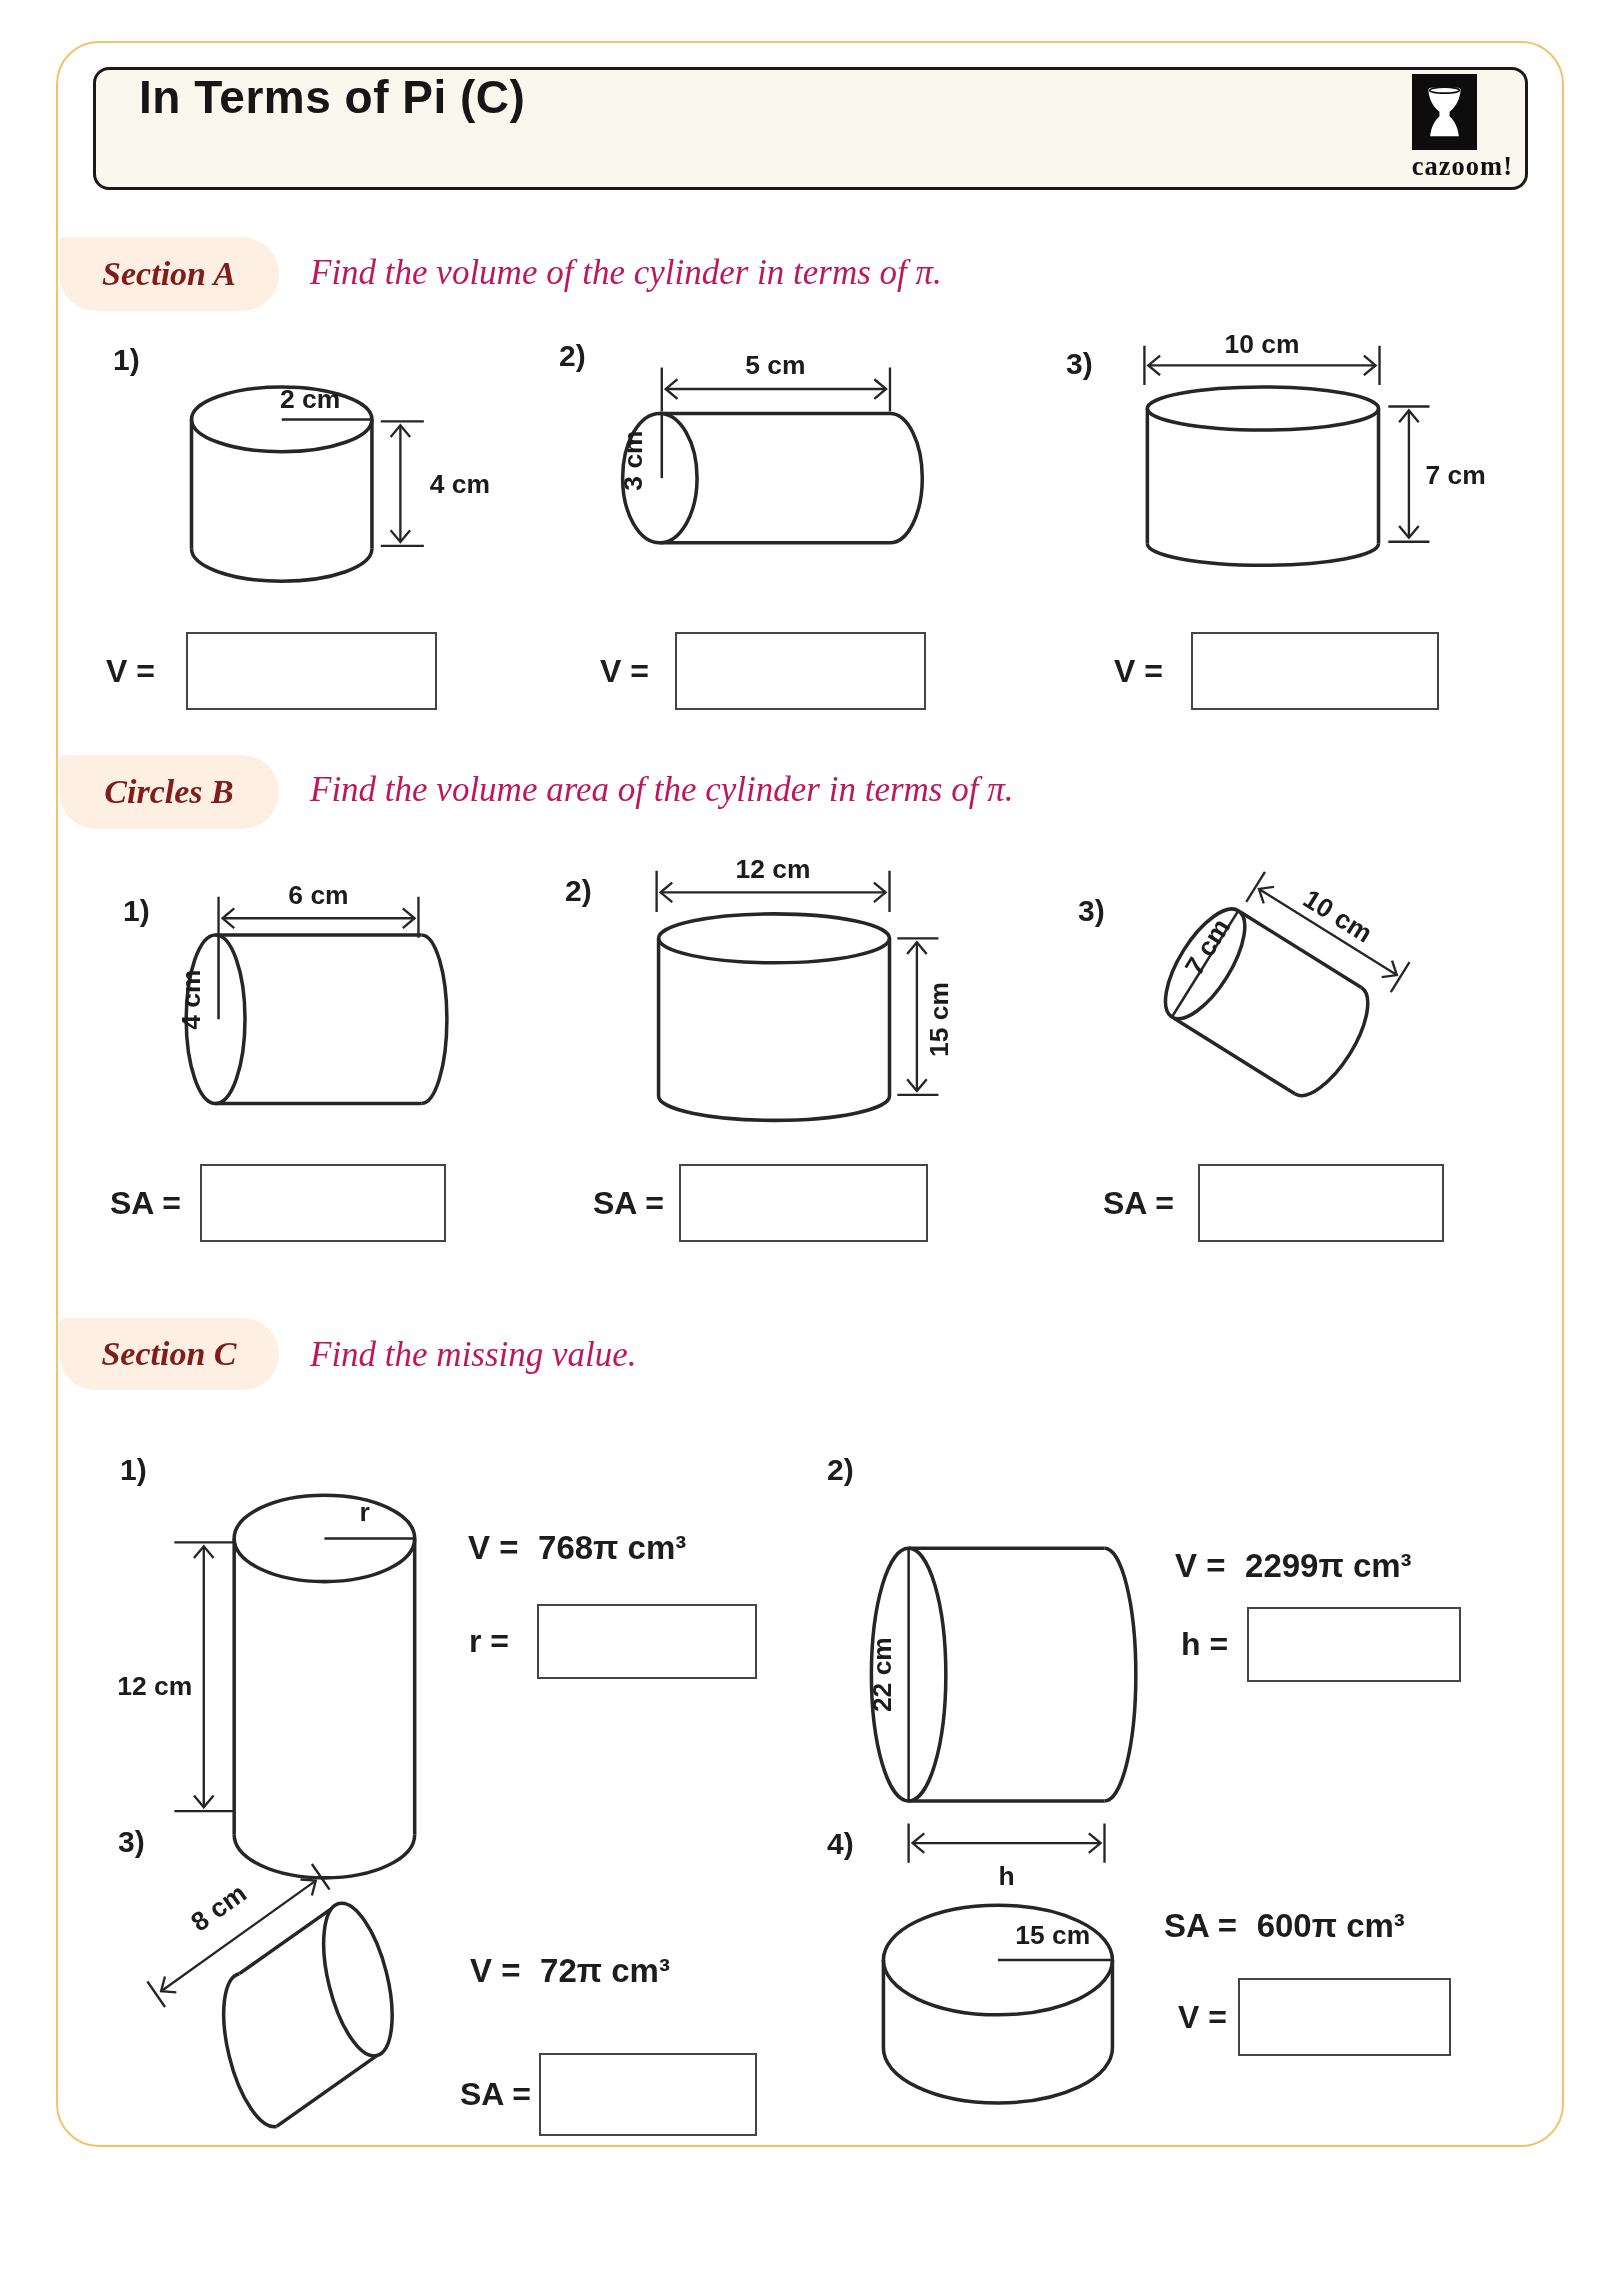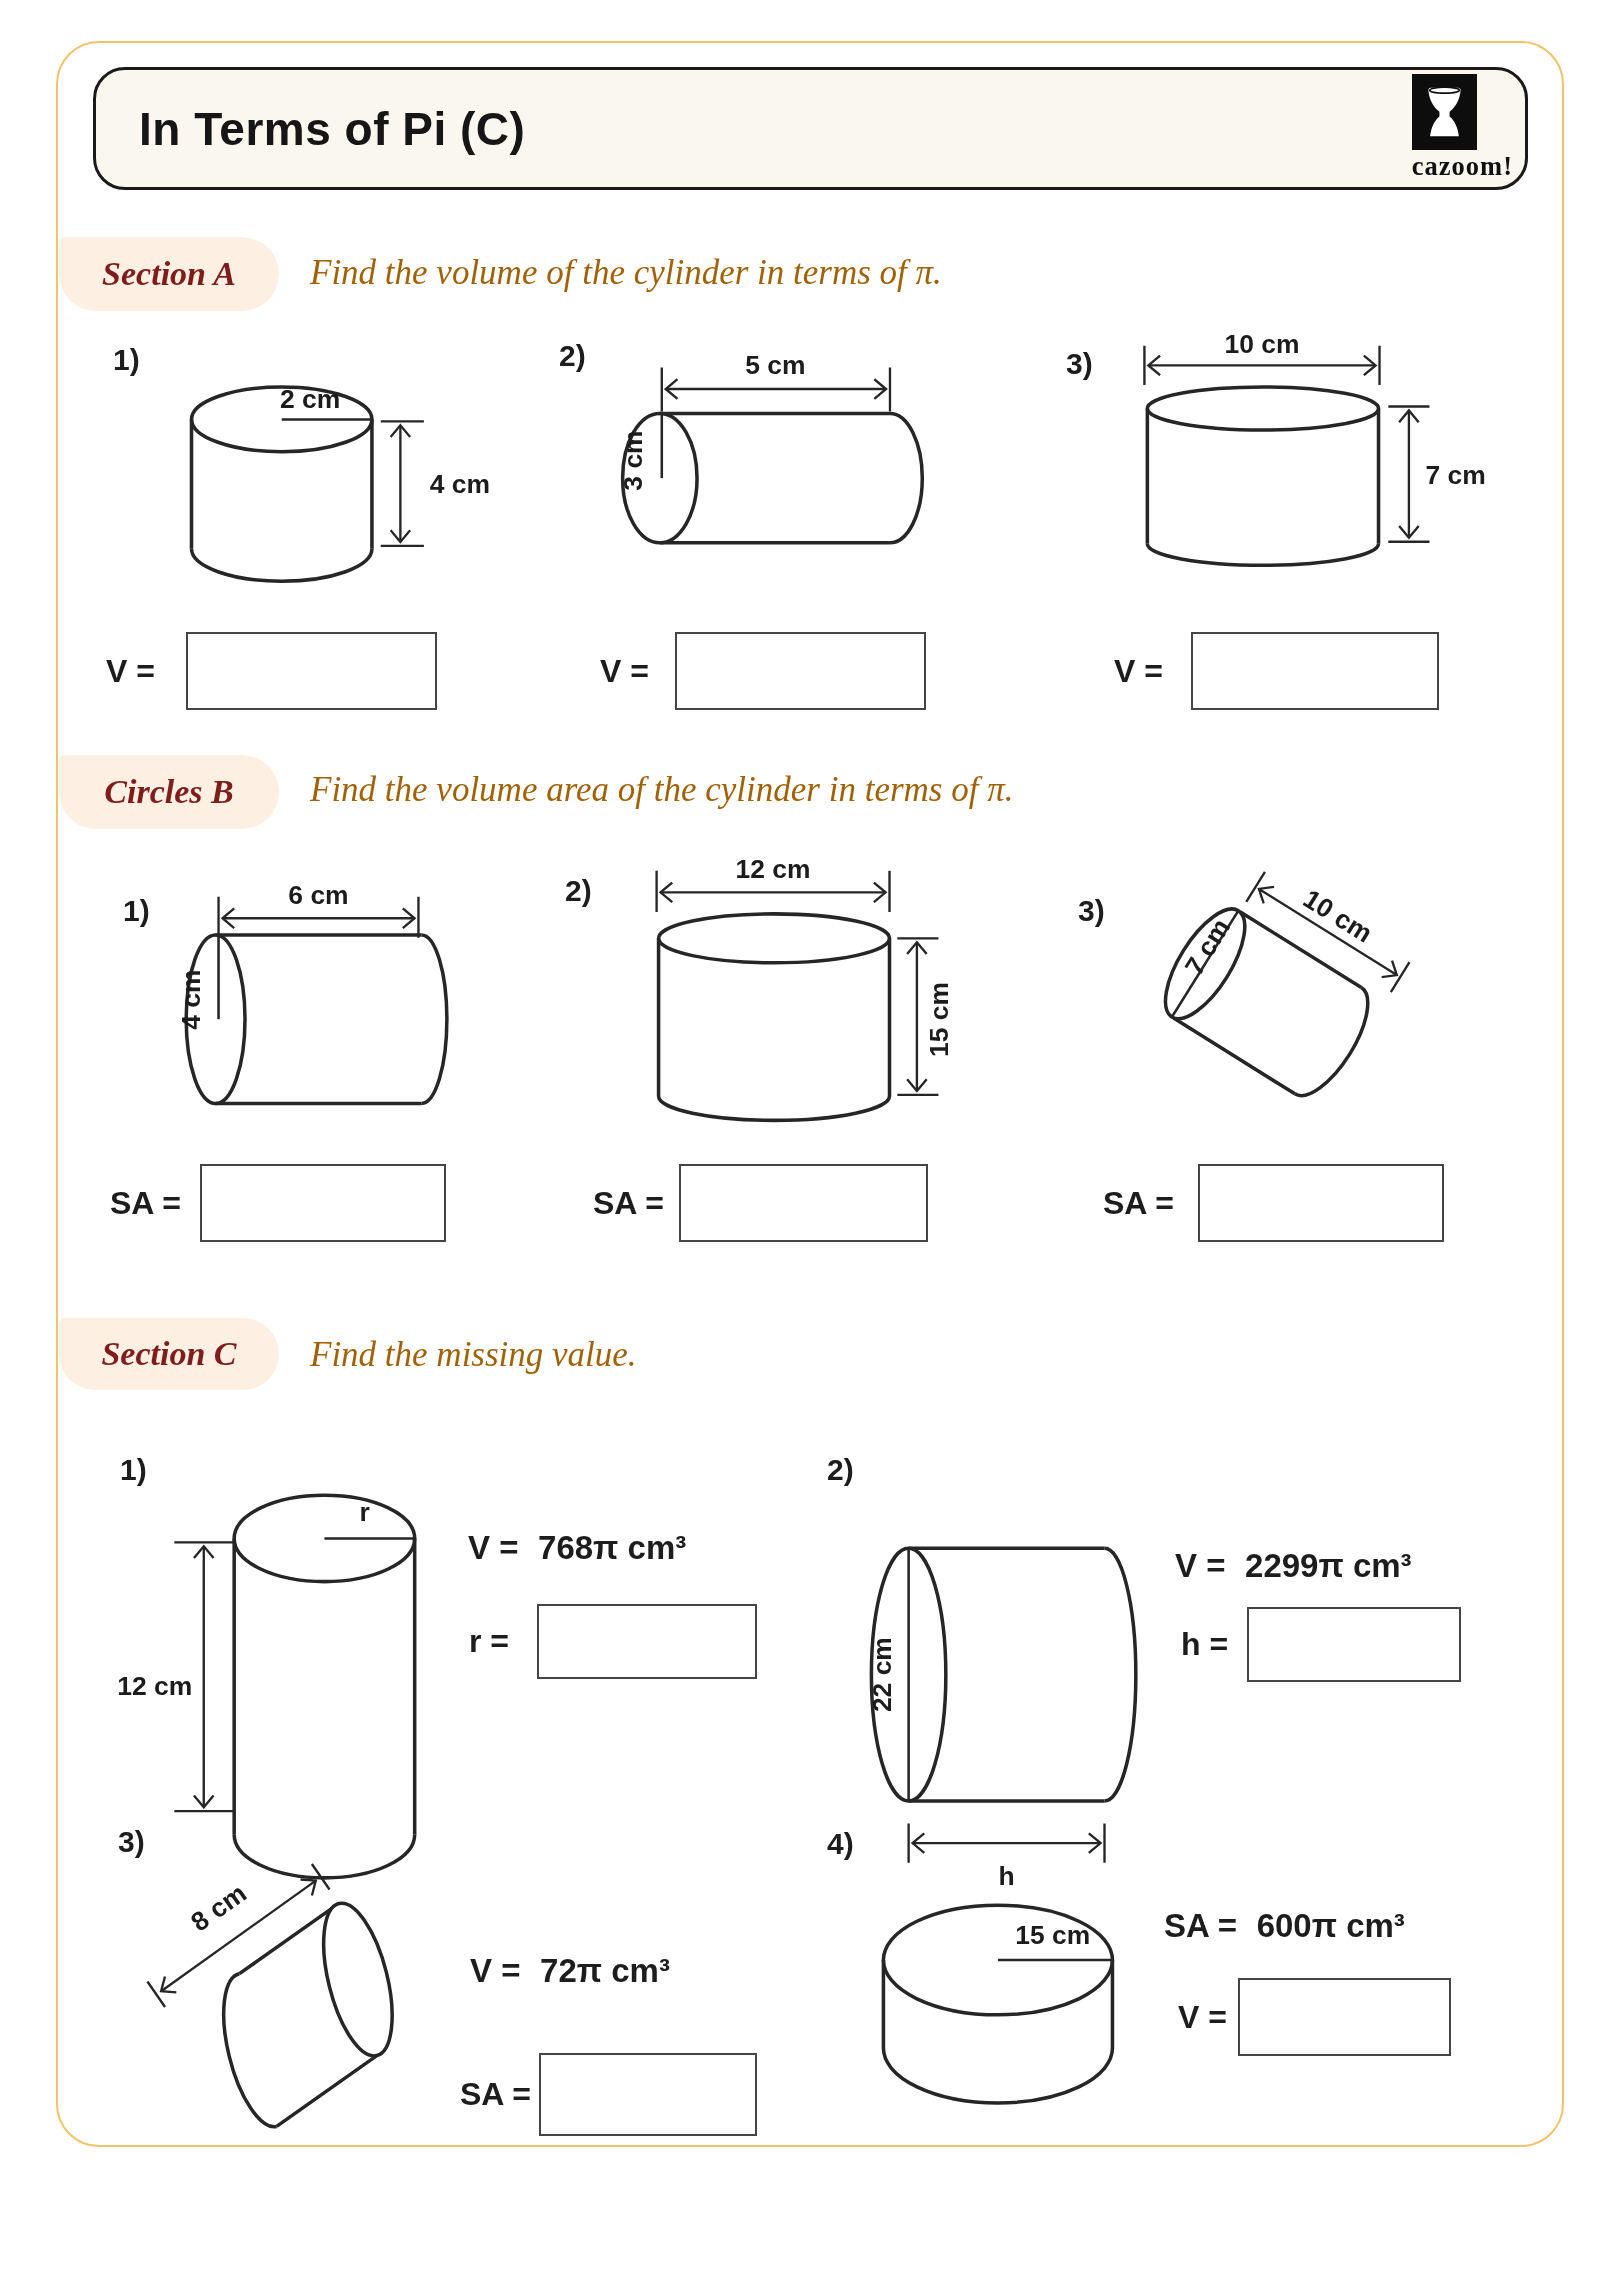--- a/index.html
+++ b/index.html
@@ -1,30 +1,30 @@
 <!DOCTYPE html>
 <html><head>
 <meta charset="utf-8">
 <style>
   html,body{margin:0;padding:0;background:#ffffff;}
   #page{position:relative;width:1621px;height:2293px;background:#ffffff;overflow:hidden;
         font-family:"Liberation Sans",sans-serif;color:#1d1d1d;}
   #outer-border{position:absolute;left:56px;top:41px;width:1504px;height:2102px;
         border:2.9px solid #f1c36a;border-radius:43px;}
   #header-box{position:absolute;left:93px;top:67px;width:1435px;height:123px;
-        background:#faf7ee;border:3.4px solid #1a1a1a;border-radius:32px;box-sizing:border-box;
-        display:flex;align-items:center;}
+        background:#faf7ee;border:3.4px solid #1a1a1a;border-radius:16px;box-sizing:border-box;
+        display:flex;align-items:flex-start;}
   #page-title{font-size:46px;font-weight:bold;color:#161616;padding-left:43px;letter-spacing:0.5px;}
   #logo{position:absolute;left:1376px;top:74px;width:137px;text-align:right;}
   .logo-box{width:65px;height:76px;background:#0d0d0d;margin:0 auto;display:flex;align-items:center;justify-content:center;}
   .logo-text{font-family:"Liberation Serif",serif;font-weight:bold;font-size:26.5px;color:#111;margin-top:1px;letter-spacing:1px;}
   .seclabel{position:absolute;width:220px;display:flex;align-items:center;justify-content:center;
         background:#fdf0e2;border-radius:5.9px 37px 37px 37px;
         font-family:"Liberation Serif",serif;font-style:italic;font-weight:bold;font-size:34px;color:#7f1d1d;}
-  .instruction{position:absolute;font-family:"Liberation Serif",serif;font-style:italic;font-size:35px;color:#a16207;}
+  .instruction{position:absolute;font-family:"Liberation Serif",serif;font-style:italic;font-size:35px;color:#be185d;}
   .num{position:absolute;font-weight:bold;font-size:30px;color:#1d1d1d;}
   .anslabel{position:absolute;display:flex;align-items:center;font-weight:bold;font-size:32px;color:#1d1d1d;}
   .ansbox{position:absolute;background:#ffffff;border:2.5px solid #454545;box-sizing:border-box;}
   .given{position:absolute;display:flex;gap:19.6px;font-weight:bold;font-size:33px;color:#1d1d1d;white-space:nowrap;}
   svg.diagram{position:absolute;overflow:visible;}
   svg.diagram text{font-family:"Liberation Sans",sans-serif;font-weight:bold;font-size:27px;fill:#1c1c1c;}
   .outline{fill:#ffffff;stroke:#262626;stroke-width:3.6;}
   .outline-n{fill:none;stroke:#262626;stroke-width:3.6;}
   .dim{fill:none;stroke:#262626;stroke-width:2.4;}
   .ref{fill:none;stroke:#262626;stroke-width:2.6;}

